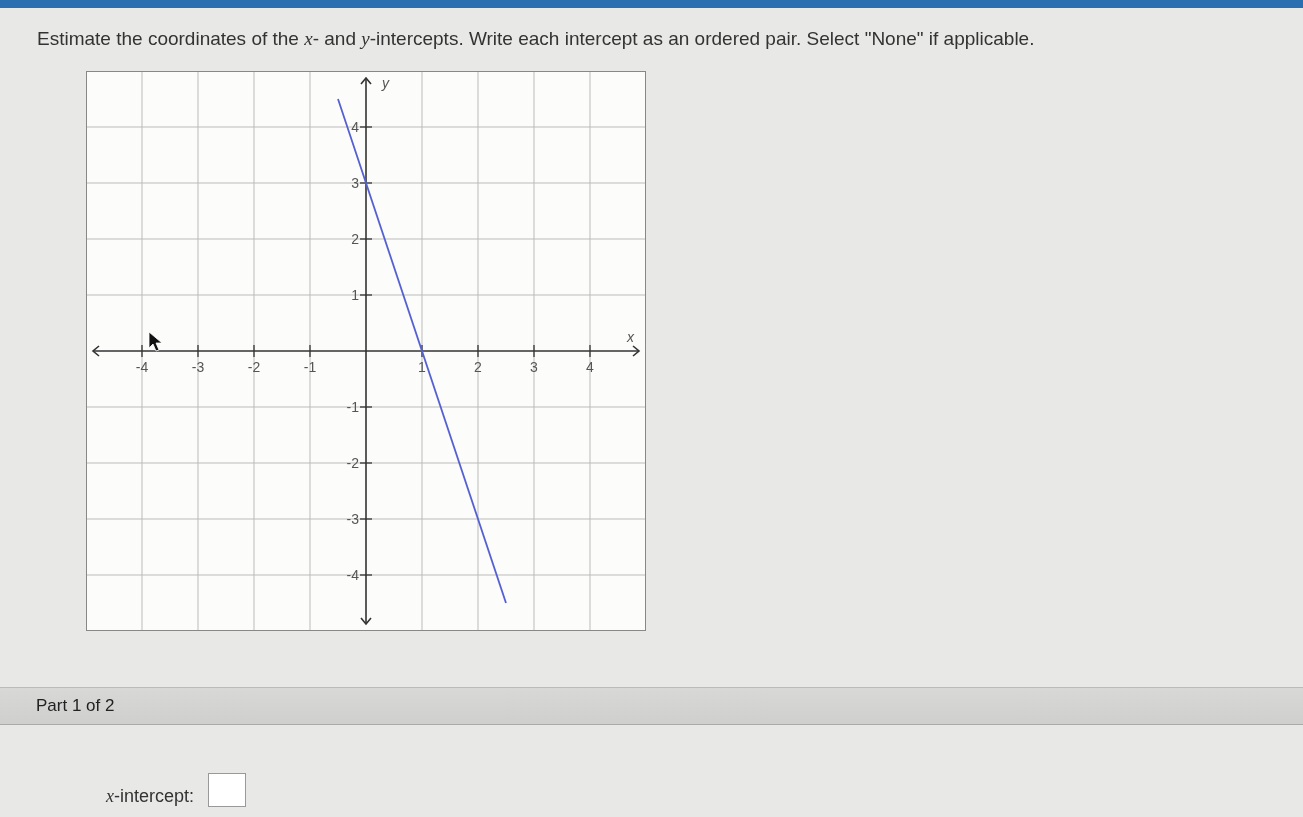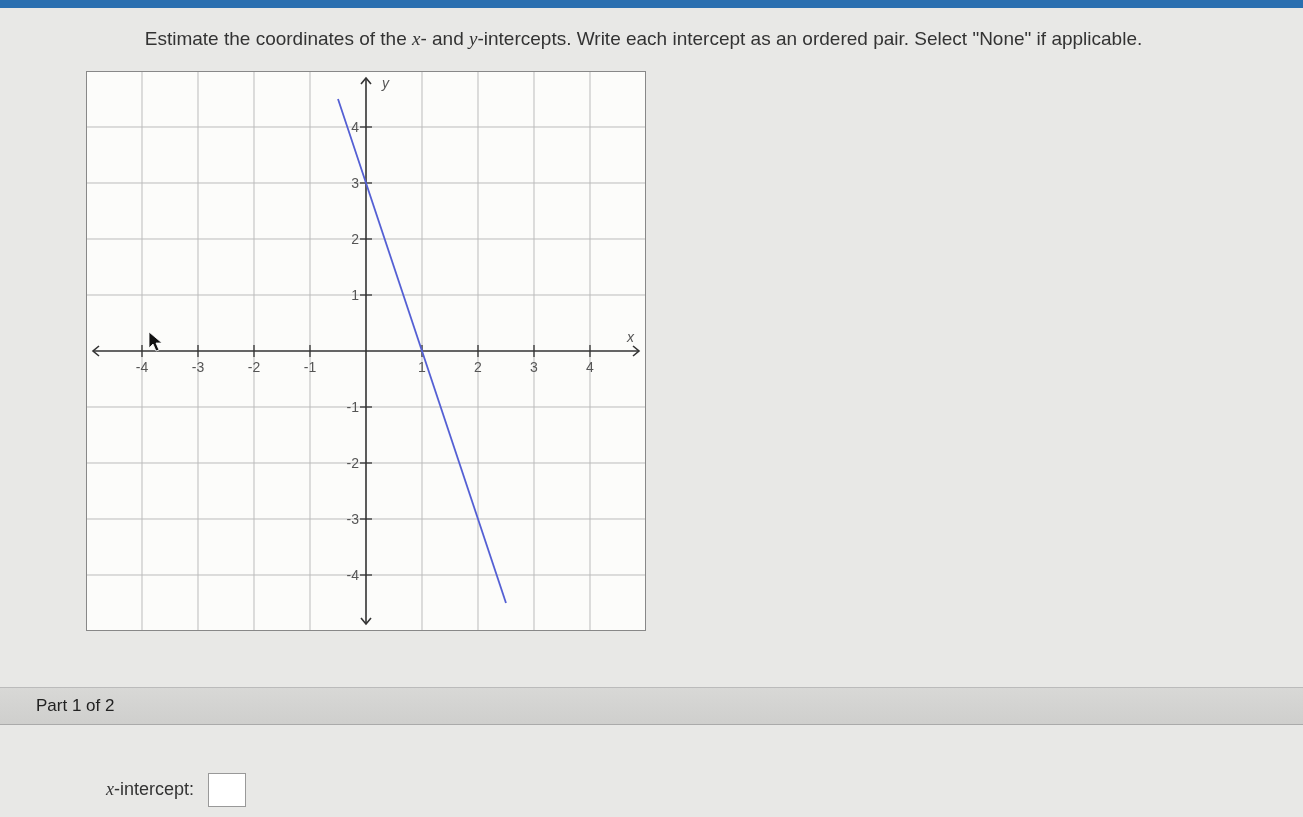--- a/index.html
+++ b/index.html
@@ -10,25 +10,24 @@
       width: 1303px;
       height: 817px;
       position: relative;
       overflow: hidden;
     }
     .top-bar {
       height: 8px;
       background: #2a6fb0;
     }
     .question-text {
-      padding: 18px 22px 8px 6px;
+      padding: 18px 22px 8px 37px;
       font-size: 19px;
       color: #333;
       line-height: 1.4;
-      text-align: center;
     }
     .question-text .var {
       font-style: italic;
       font-family: "Times New Roman", serif;
     }
     .chart-wrap {
       padding: 10px 0 0 86px;
     }
     .chart-box {
       width: 560px;
@@ -52,21 +51,21 @@
       padding: 8px 36px;
       font-size: 17px;
       color: #222;
       margin-top: 56px;
     }
     .answer-row {
       padding: 48px 0 0 106px;
       font-size: 18px;
       color: #333;
       display: flex;
-      align-items: center;
+      align-items: flex-end;
       gap: 14px;
     }
     .answer-row .var {
       font-style: italic;
       font-family: "Times New Roman", serif;
     }
     .ans-input {
       width: 38px;
       height: 34px;
       border: 1px solid #999;

